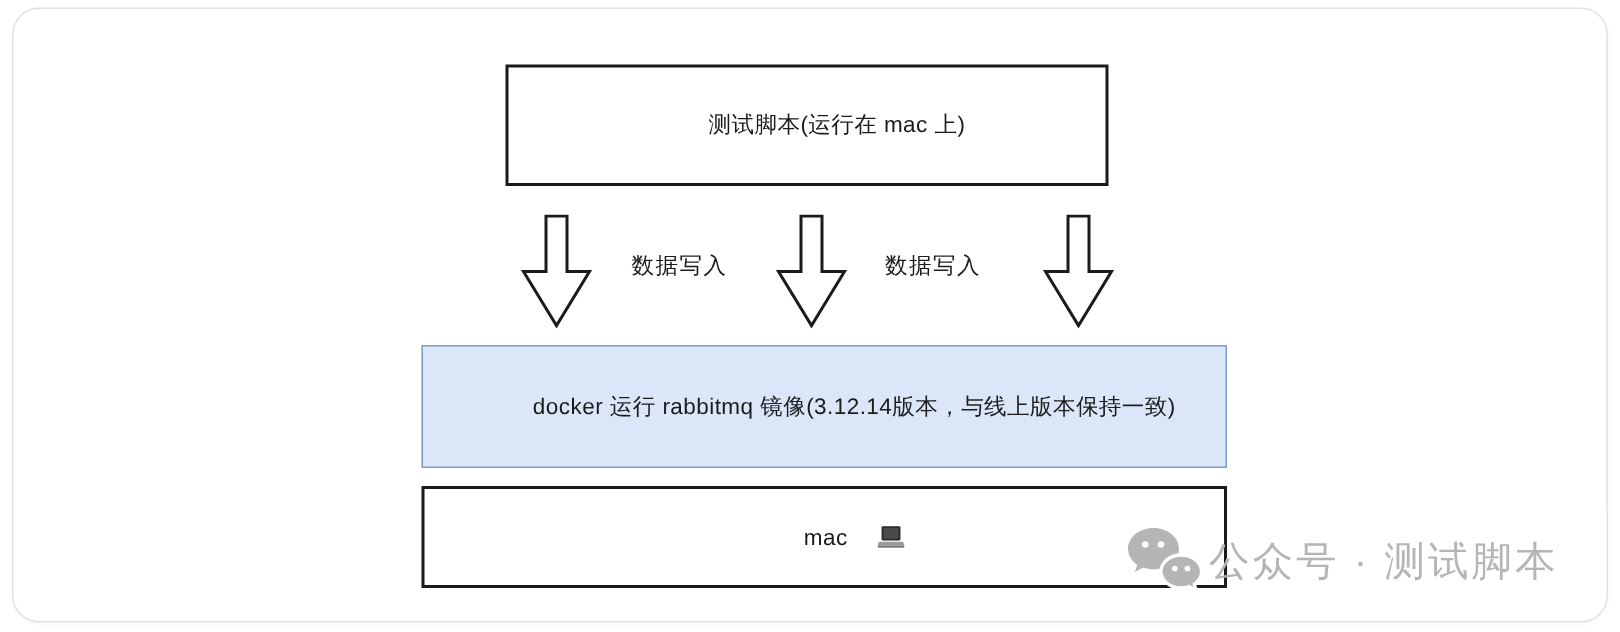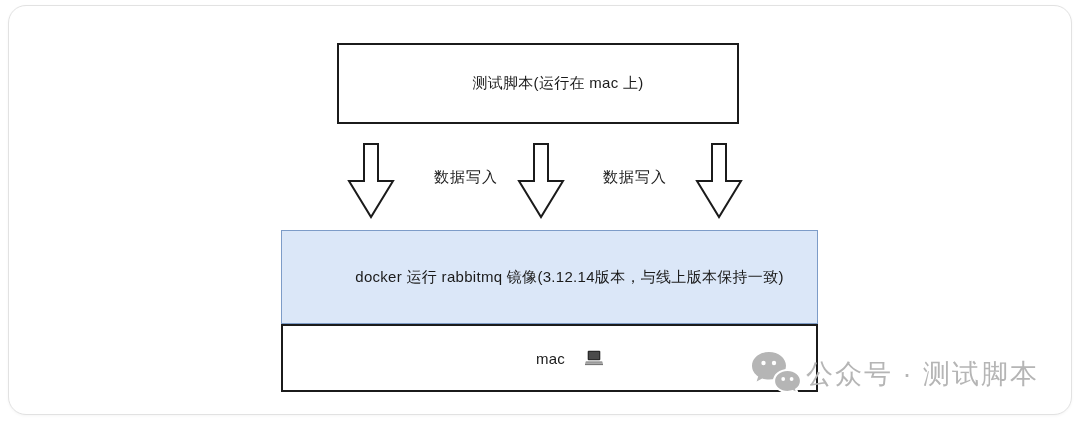--- a/index.html
+++ b/index.html
@@ -28,37 +28,37 @@
     background: #ffffff;
     border: 2px solid #1b1b1b;
     color: #1b1b1b;
     font-size: 15px;
     letter-spacing: 0.3px;
     text-align: center;
     padding-left: 40px;
   }
   .top-box   { left: 328px; top: 37px;  width: 402px; height: 81px; }
   .mid-box   {
-    left: 272px; top: 224px; width: 537px; height: 94px;
+    left: 272px; top: 224px; width: 537px; height: 82px;
     background: var(--middle-box-fill, #dbe7f8);
     border: 1.5px solid var(--middle-box-border, #7d9cc8);
   }
   .bottom-box{ left: 272px; top: 318px; width: 537px; height: 68px; }
   .bottom-box .label-with-icon { display: flex; align-items: center; gap: 20px; }
 
   .arrow { position: absolute; top: 137px; width: 48px; height: 76px; }
   .arrow-1 { left: 338px; }
   .arrow-2 { left: 508px; }
   .arrow-3 { left: 686px; }
 
   .arrow-label {
     position: absolute;
     top: 162px;
     width: 90px;
-    text-align: right;
+    text-align: center;
     font-size: 15px;
     color: #1b1b1b;
     letter-spacing: 1px;
   }
   .arrow-label-1 { left: 399px; }
   .arrow-label-2 { left: 568px; }
 
   .laptop-icon { display: inline-block; width: 18px; height: 16px; }
 
   .watermark {

